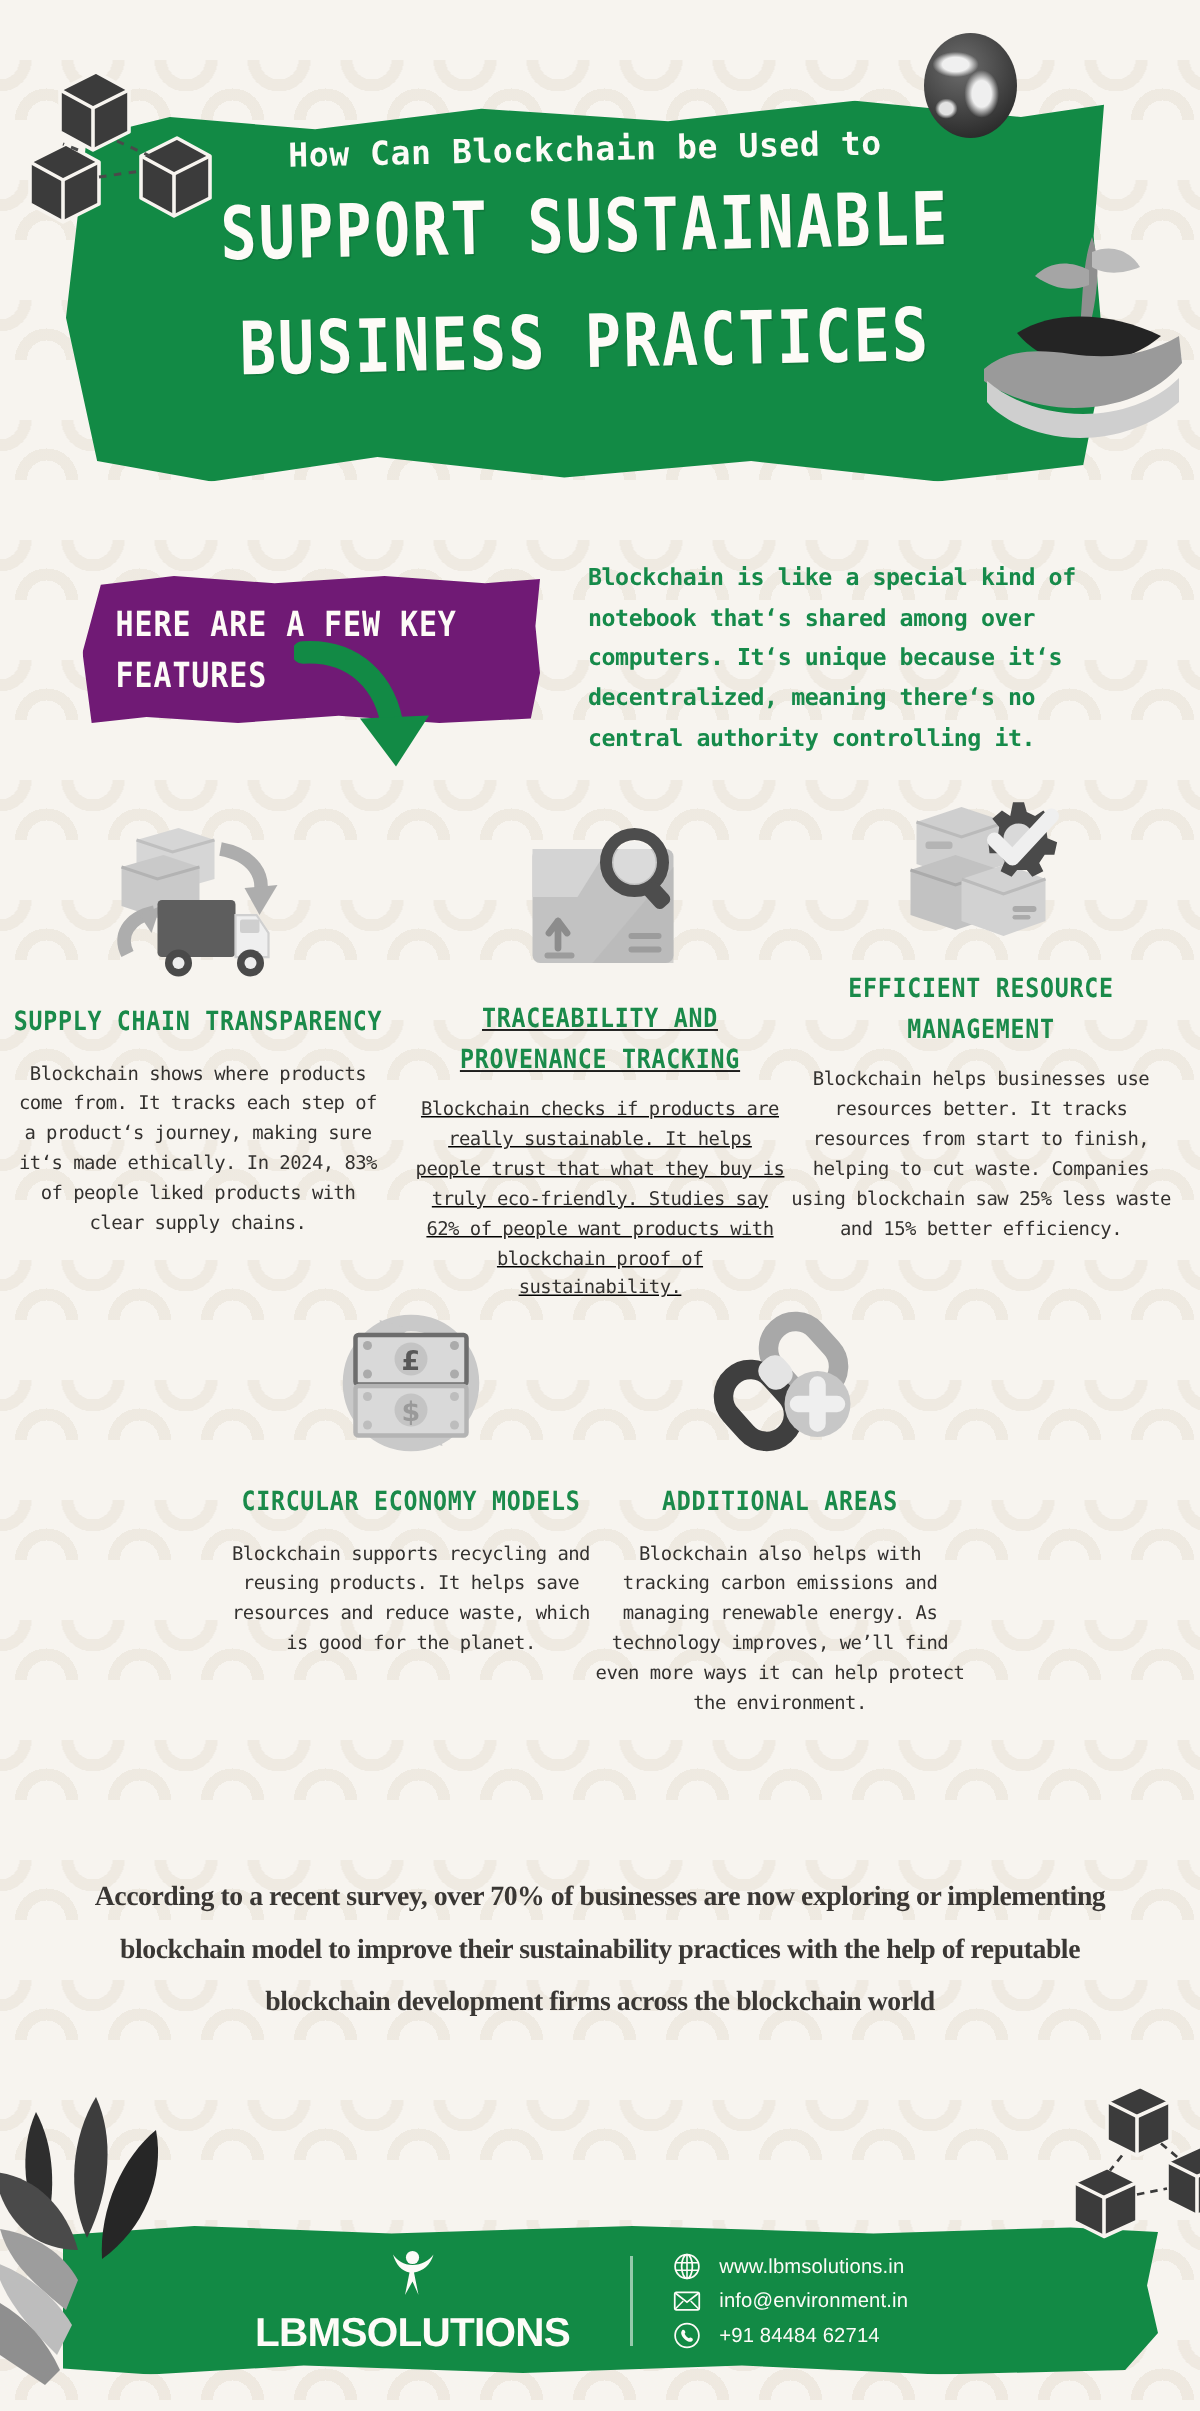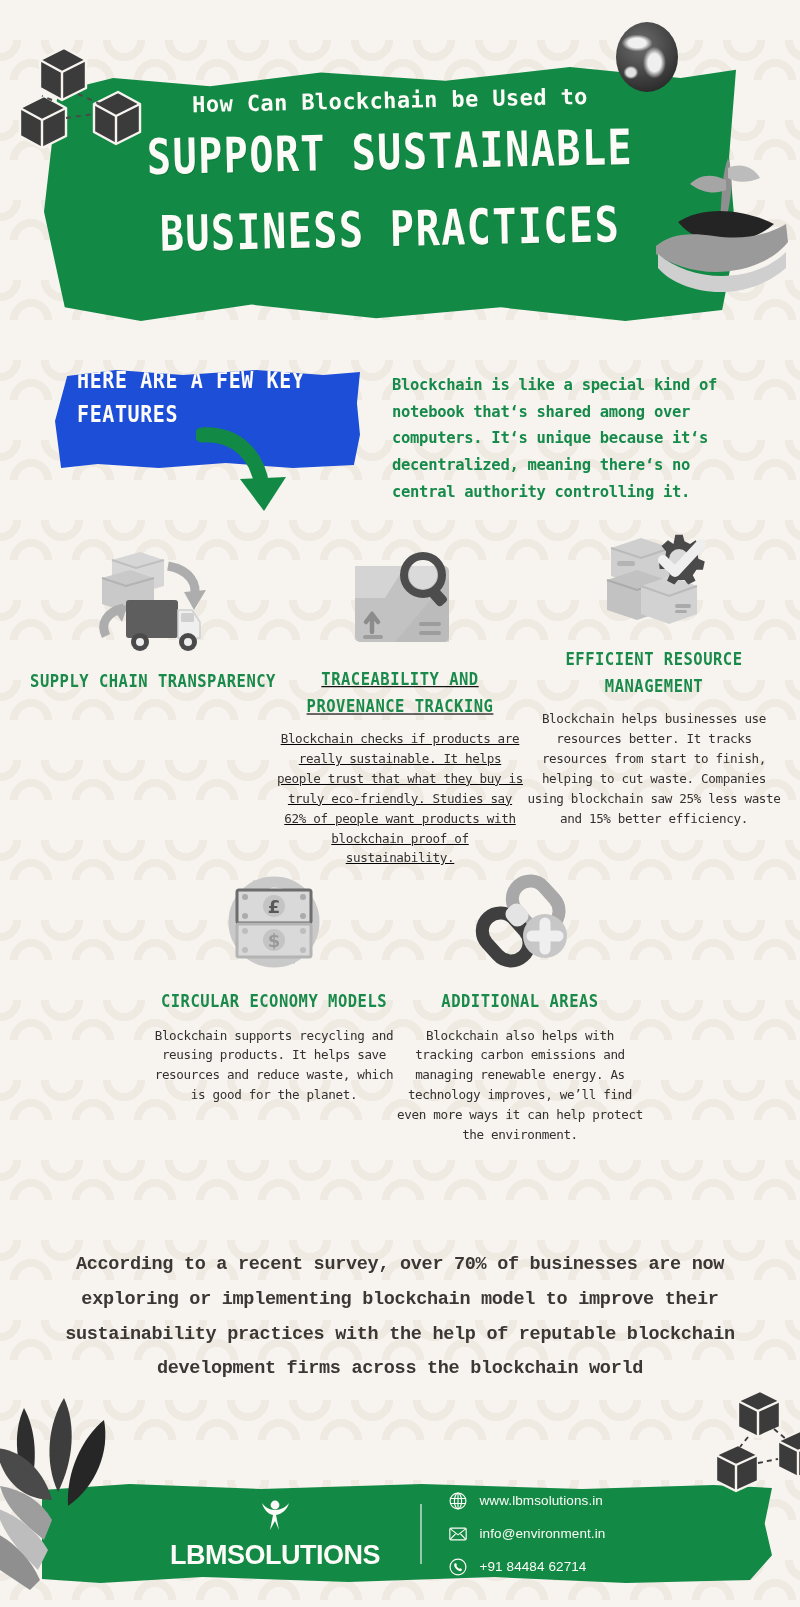--- a/index.html
+++ b/index.html
@@ -62,25 +62,25 @@
     background:
       radial-gradient(ellipse 22px 12px at 34% 30%, #f0f0f0 40%, rgba(240,240,240,0) 70%),
       radial-gradient(ellipse 16px 22px at 62% 58%, #efefef 40%, rgba(239,239,239,0) 72%),
       radial-gradient(ellipse 10px 9px at 24% 72%, #e2e2e2 45%, rgba(226,226,226,0) 75%),
       radial-gradient(circle at 40% 32%, #6e6e6e 0%, #3a3a3a 62%, #1a1a1a 100%);
   }
   #plant-hand{ position:absolute; left:650px; top:150px; width:140px; height:145px; z-index:4; }
 
   
   #keybox{
-    position:absolute; left:55px; top:370px; width:305px; height:98px; z-index:3;
-    background:#1d4ed8;
+    position:absolute; left:55px; top:384px; width:305px; height:98px; z-index:3;
+    background:#701a75;
     clip-path:polygon(4% 6%, 20% 0%, 42% 5%, 66% 0%, 88% 5%, 100% 2%, 99% 34%,
                       100% 66%, 98% 97%, 78% 100%, 56% 95%, 34% 100%, 14% 96%, 2% 100%, 0% 52%);
-    display:flex; 
+    display:flex; align-items:center;
   }
   #keybox-text{
     color:#fdfbf7; font-weight:bold; font-size:20px; line-height:1.5;
     letter-spacing:.6px; padding-left:22px; transform:scaleY(1.15);
     font-family:"DejaVu Sans Mono", monospace;
   }
   #arrow-svg{ position:absolute; left:196px; top:425px; width:110px; height:90px; z-index:4; }
 
   #intro-para{
     position:absolute; left:392px; top:372px; width:360px; z-index:3;
@@ -94,32 +94,32 @@
   .feat-title{
     color:#1a8a4a; font-weight:bold; font-size:15.5px; line-height:1.52;
     letter-spacing:.5px; margin-top:12px; transform:scaleY(1.14);
     font-family:"DejaVu Sans Mono", monospace;
   }
   .feat-body{
     color:#33312f; font-size:12.6px; line-height:1.58; margin-top:12px;
     font-family:"DejaVu Sans Mono", monospace; letter-spacing:-.35px;
   }
 
-  #feature-0{ left:27px;  top:548px; width:252px; }
+  #feature-0{ left:6px;  top:548px; width:252px; }
   #feature-1{ left:274px; top:548px; width:252px;text-decoration:underline; }
   #feature-2{ left:526px; top:528px; width:256px; }
   #feature-3{ left:148px; top:868px; width:252px; }
   #feature-4{ left:396px; top:868px; width:248px; }
 
   
   #conclusion{
     position:absolute; left:60px; top:1248px; width:680px; z-index:3;
     text-align:center; color:#3a3734; font-size:18.5px; line-height:1.88;
     font-weight:bold; letter-spacing:-.3px;
-    font-family:Liberation Mono, monospace;
+    font-family:Liberation Serif, serif;
   }
 
   
   #footer-green{
     position:absolute; left:42px; top:1484px; width:730px; height:99px; z-index:2;
     background:#128a45;
     clip-path:polygon(0% 6%, 12% 0%, 30% 5%, 52% 0%, 74% 5%, 92% 1%, 100% 4%,
                       99% 40%, 100% 72%, 97% 97%, 80% 100%, 62% 94%, 42% 99%,
                       22% 94%, 8% 100%, 0% 96%);
   }
@@ -129,21 +129,21 @@
   }
   #logo-wrap{
     display:flex; align-items:center; gap:8px;
     margin-left:88px; width:290px;flex-direction:column;
   }
   #logo-text{
     color:#fdfbf7; font-size:27px; font-weight:bold; letter-spacing:-.5px;
     font-family:"Liberation Sans", sans-serif;
   }
   #footer-divider{ width:1.5px; height:60px; background:rgba(255,255,255,.55); margin:0 26px 0 0; }
-  #contact-list{ display:flex; flex-direction:column; gap:13px; }
+  #contact-list{ display:flex; flex-direction:column; gap:3px; }
   .contact-row{ display:flex; align-items:center; gap:12px; }
   .contact-row span.ctext{
     color:#fdfbf7; font-size:13.5px; letter-spacing:.1px;
     font-family:"Liberation Sans", sans-serif;
   }
   .cicon{ width:20px; height:20px; display:block; }
 
   #leaves-footer{ position:absolute; left:-6px; top:1390px; width:150px; height:200px; z-index:5; }
   #cubes-footer{ position:absolute; left:694px; top:1385px; width:110px; height:130px; z-index:5; }
 </style>
@@ -216,20 +216,21 @@
       <rect x="38" y="52" width="52" height="38" rx="3" fill="#5e5e5e"></rect>
       <path d="M90 62 L104 62 L112 74 L112 90 L90 90 Z" fill="#efefef" stroke="#d0d0d0" stroke-width="1.5"></path>
       <rect x="93" y="65" width="13" height="9" rx="1.5" fill="#cfcfcf"></rect>
       <circle cx="52" cy="94" r="9" fill="#4a4a4a"></circle>
         <circle cx="52" cy="94" r="4" fill="#ededed"></circle>
       <circle cx="100" cy="94" r="9" fill="#4a4a4a"></circle>
         <circle cx="100" cy="94" r="4" fill="#ededed"></circle>
     </svg>
   </div>
   <div class="feat-title">SUPPLY CHAIN TRANSPARENCY</div>
+  <div class="feat-body">Blockchain shows where products come from. It tracks each step of a product‘s journey, making sure it‘s made ethically. In 2024, 83% of people liked products with clear supply chains.</div>
 </div>
 
 <div class="feature" id="feature-1">
   <div class="feat-icon">
     <svg viewBox="0 0 130 110" width="130" height="110">
       <rect x="20" y="18" width="94" height="76" rx="5" fill="#c2c2c2"></rect>
       <path d="M20 18 L70 18 L50 50 L20 50 Z" fill="#d4d4d4"></path>
       <path d="M114 30 L114 94 L60 94 Z" fill="#b7b7b7" opacity=".55"></path>
       <path d="M37 68 L37 84 M37 66 L31 74 M37 66 L43 74" stroke="#8c8c8c" stroke-width="4.5" fill="none" stroke-linecap="round"></path>
       <rect x="28" y="87" width="20" height="4" rx="2" fill="#9c9c9c"></rect>

